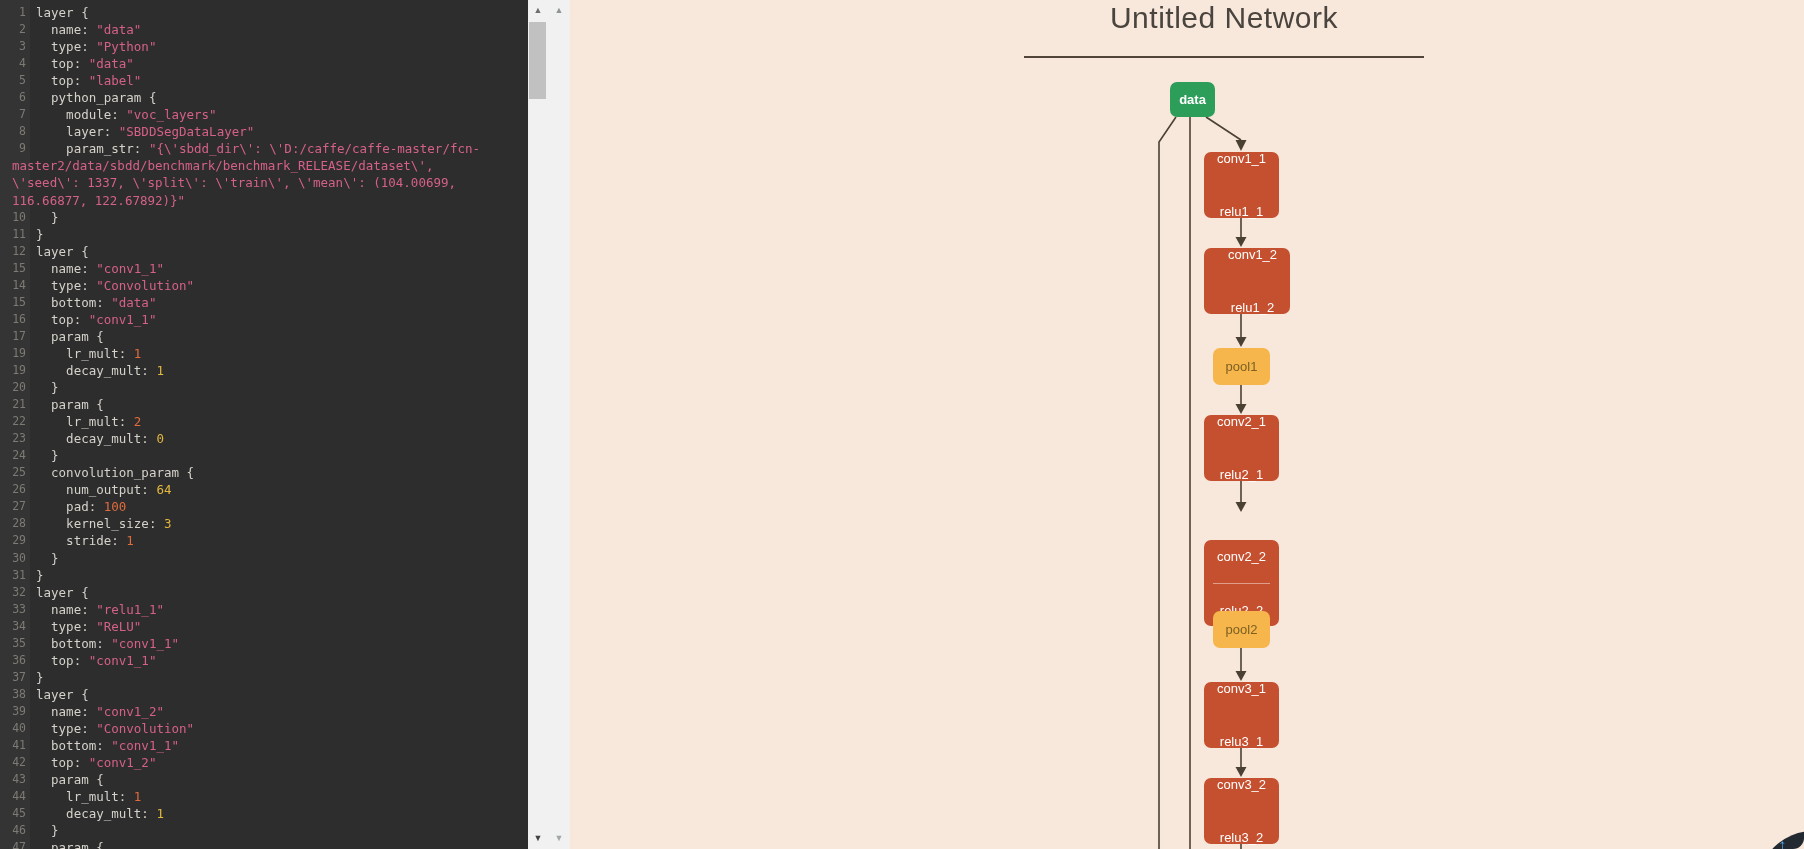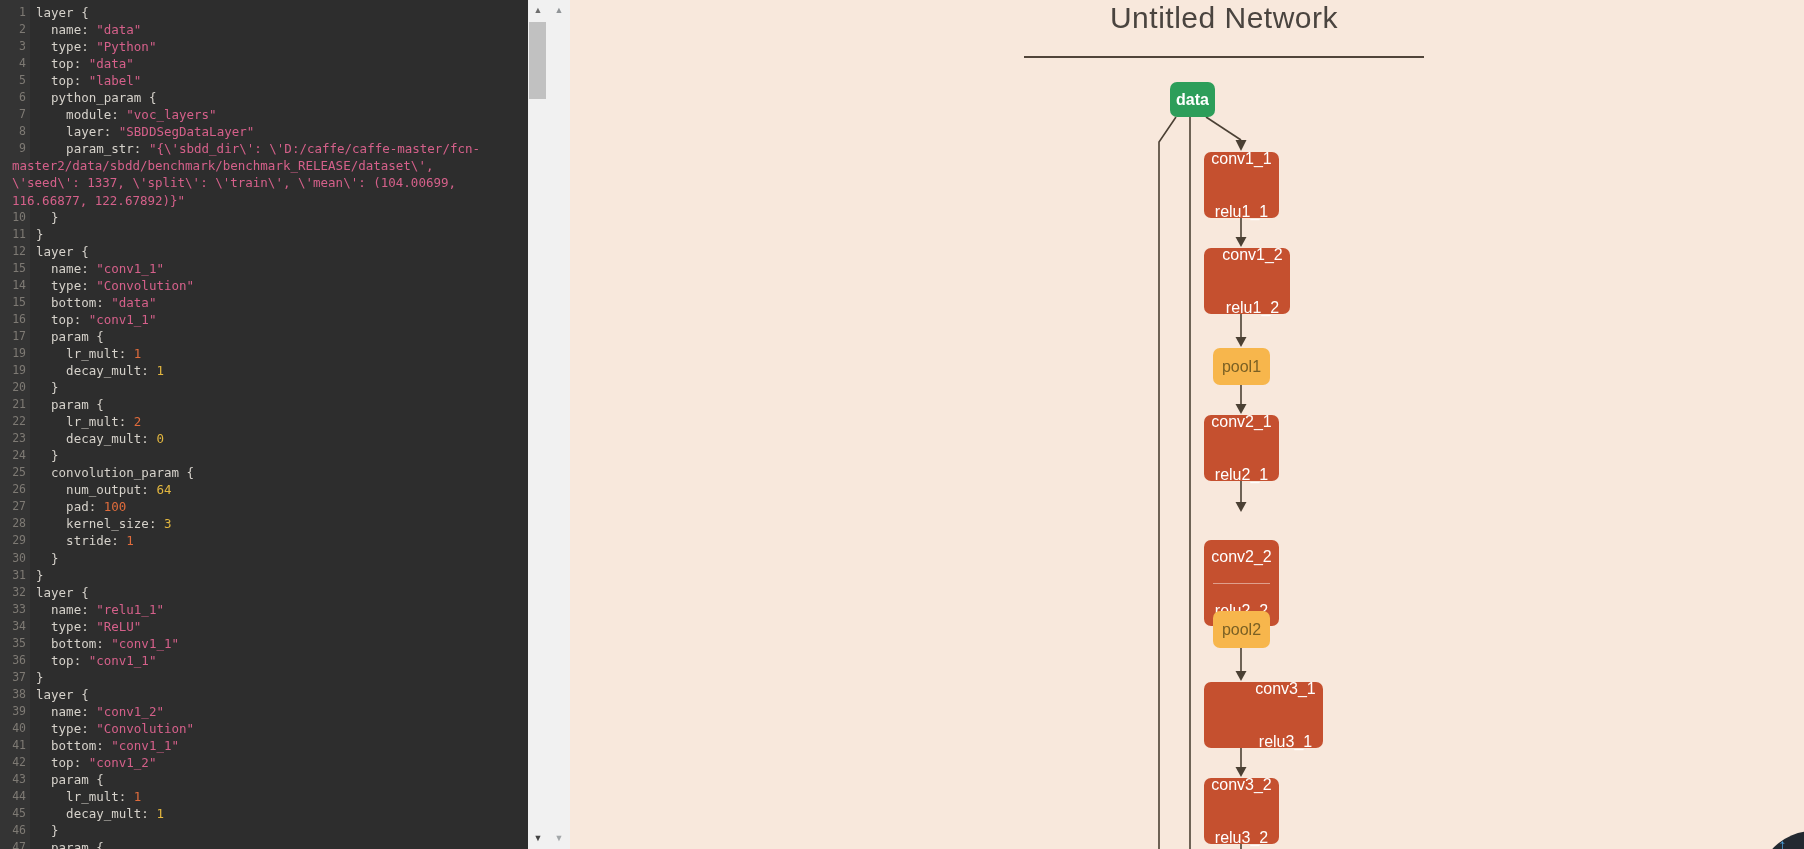--- a/index.html
+++ b/index.html
@@ -31,30 +31,30 @@
   .sb .arr{position:absolute;left:0;right:0;text-align:center;font-size:9px;line-height:9px;}
   .sb .arr.up{top:6px;}
   .sb .arr.down{bottom:6px;}
   .sb1 .arr.up{color:#6e6e6e;}
   .sb1 .arr.down{color:#434343;}
   .sb2 .arr.up{color:#909497;}
   .sb2 .arr.down{color:#a3a7a9;}
   .sb-thumb{position:absolute;left:1px;top:22px;width:17px;height:77px;background:#c1c1c1;}
   
   .canvas{position:absolute;left:570px;top:0;width:1234px;height:849px;
-    background:var(--canvas-bg,#f8e8dc);overflow:hidden;}
+    background:var(--canvas-bg,#f8e8dc);overflow:hidden;border-radius:11px;}
   .net-title{position:absolute;left:454px;top:1px;width:400px;text-align:center;
     font-size:30px;font-weight:300;color:#4a443f;letter-spacing:.5px;}
   .title-divider{position:absolute;left:454px;top:56px;width:400px;height:2px;background:#51453a;}
   svg.edges{position:absolute;left:0;top:0;z-index:1;}
   svg.edges path{stroke:var(--edge,#4b4034);stroke-width:1.6;fill:none;}
   svg.edges polygon{fill:var(--edge,#4b4034);}
   #nodes{position:absolute;left:0;top:0;z-index:2;}
   .node{position:absolute;border-radius:7px;display:flex;flex-direction:column;
-    align-items:center;justify-content:center;font-size:16px;}
+    align-items:center;justify-content:center;font-size:13px;}
   .node.data{background:var(--data-node,#2d9e5a);color:#fff;font-weight:bold;}
   .node.conv{background:var(--conv-node,#c5502f);color:#fff;gap:11px;}
   .node.pool{background:var(--pool-node,#f7b64c);color:var(--pool-text,#7a6024);}
   .node .lab{display:block;height:31px;line-height:31px;text-align:center;}
   .node .sep{width:57px;height:1px;background:rgba(255,255,255,.45);}
   
   .fab{position:absolute;left:1188px;top:831px;width:110px;height:110px;border-radius:50%;
     background:#232931;z-index:3;}
   .fab .fab-arrow{position:absolute;left:20px;top:5px;color:#4da3e0;
     font-size:17px;font-weight:bold;}
@@ -200,21 +200,21 @@
         <span class="lab">relu2_1</span>
       </div>
       <div class="node conv" style="left: 634px; top: 540px; width: 75px; height: 86px;">
         <span class="lab">conv2_2</span>
         <div class="sep"></div>
         <span class="lab">relu2_2</span>
       </div>
       <div class="node pool" style="left: 643px; top: 611px; width: 57px; height: 37px;">
         <span class="lab">pool2</span>
       </div>
-      <div class="node conv" style="left: 634px; top: 682px; width: 75px; height: 66px; padding-left: 44px;">
+      <div class="node conv" style="left: 634px; top: 682px; width: 75px; height: 66px;">
         <span class="lab">conv3_1</span>
         <div class="sep"></div>
         <span class="lab">relu3_1</span>
       </div>
       <div class="node conv" style="left: 634px; top: 778px; width: 75px; height: 66px;">
         <span class="lab">conv3_2</span>
         <div class="sep"></div>
         <span class="lab">relu3_2</span>
       </div>
     </div>

